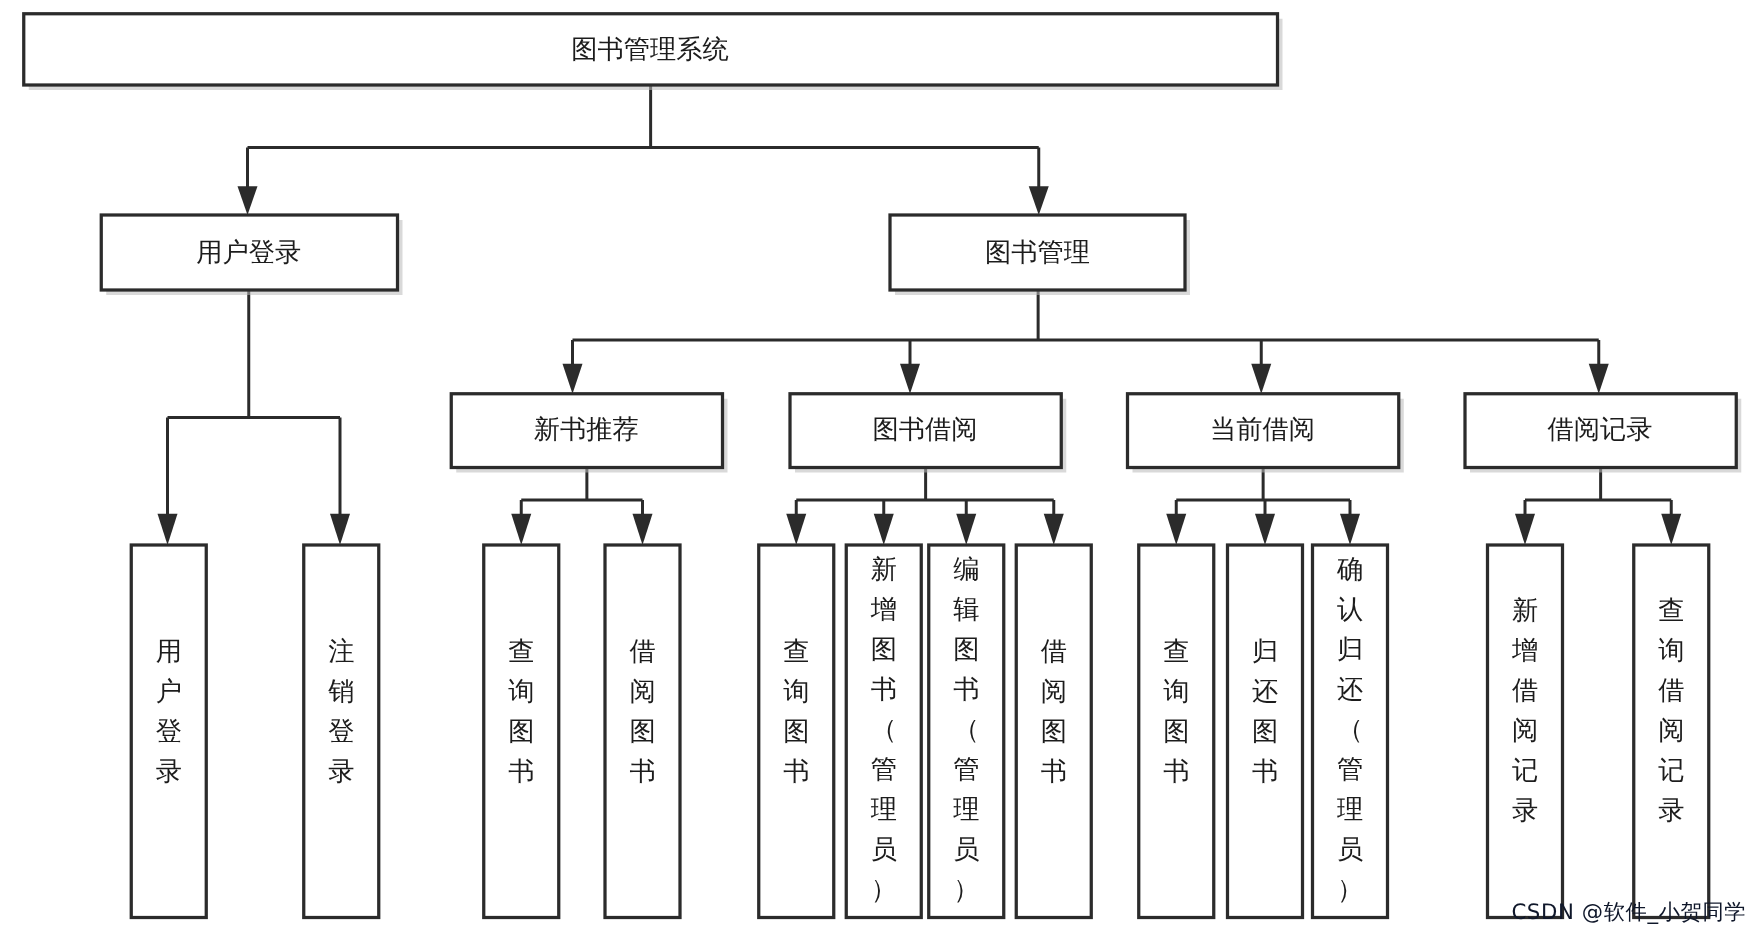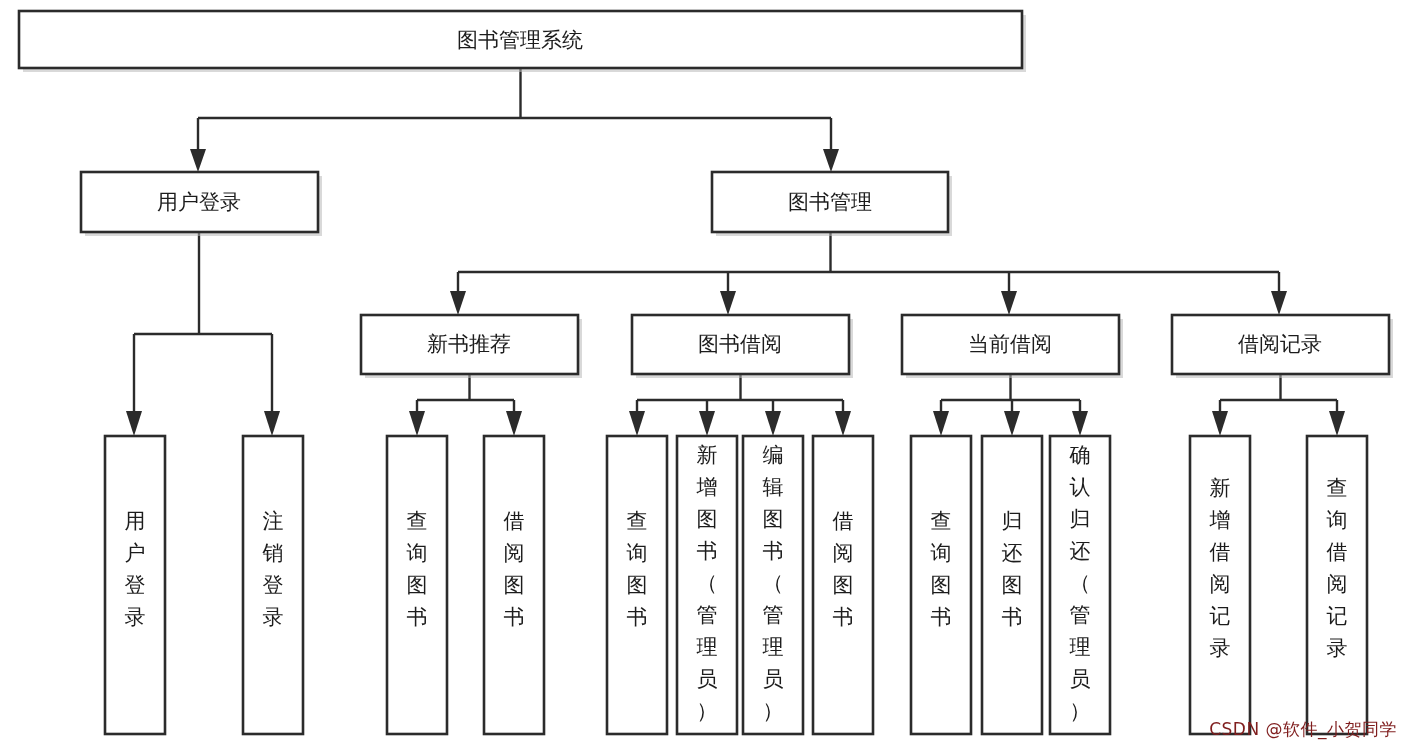--- a/index.html
+++ b/index.html
@@ -60,21 +60,21 @@
     font-size: 21px;
     fill: #1c1c1c;
     text-anchor: middle;
   }
   .watermark-text {
     position: absolute;
     right: 8px;
     bottom: 6px;
     font-family: "DejaVu Sans", "Liberation Sans", sans-serif;
     font-size: 17px;
-    color: #7f1d1d;
+    color: #0f172a;
     letter-spacing: 0.5px;
     white-space: nowrap;
     user-select: none;
     pointer-events: none;
   }
 </style>
 </head>
 <body>
 
 <div id="diagram-root">

